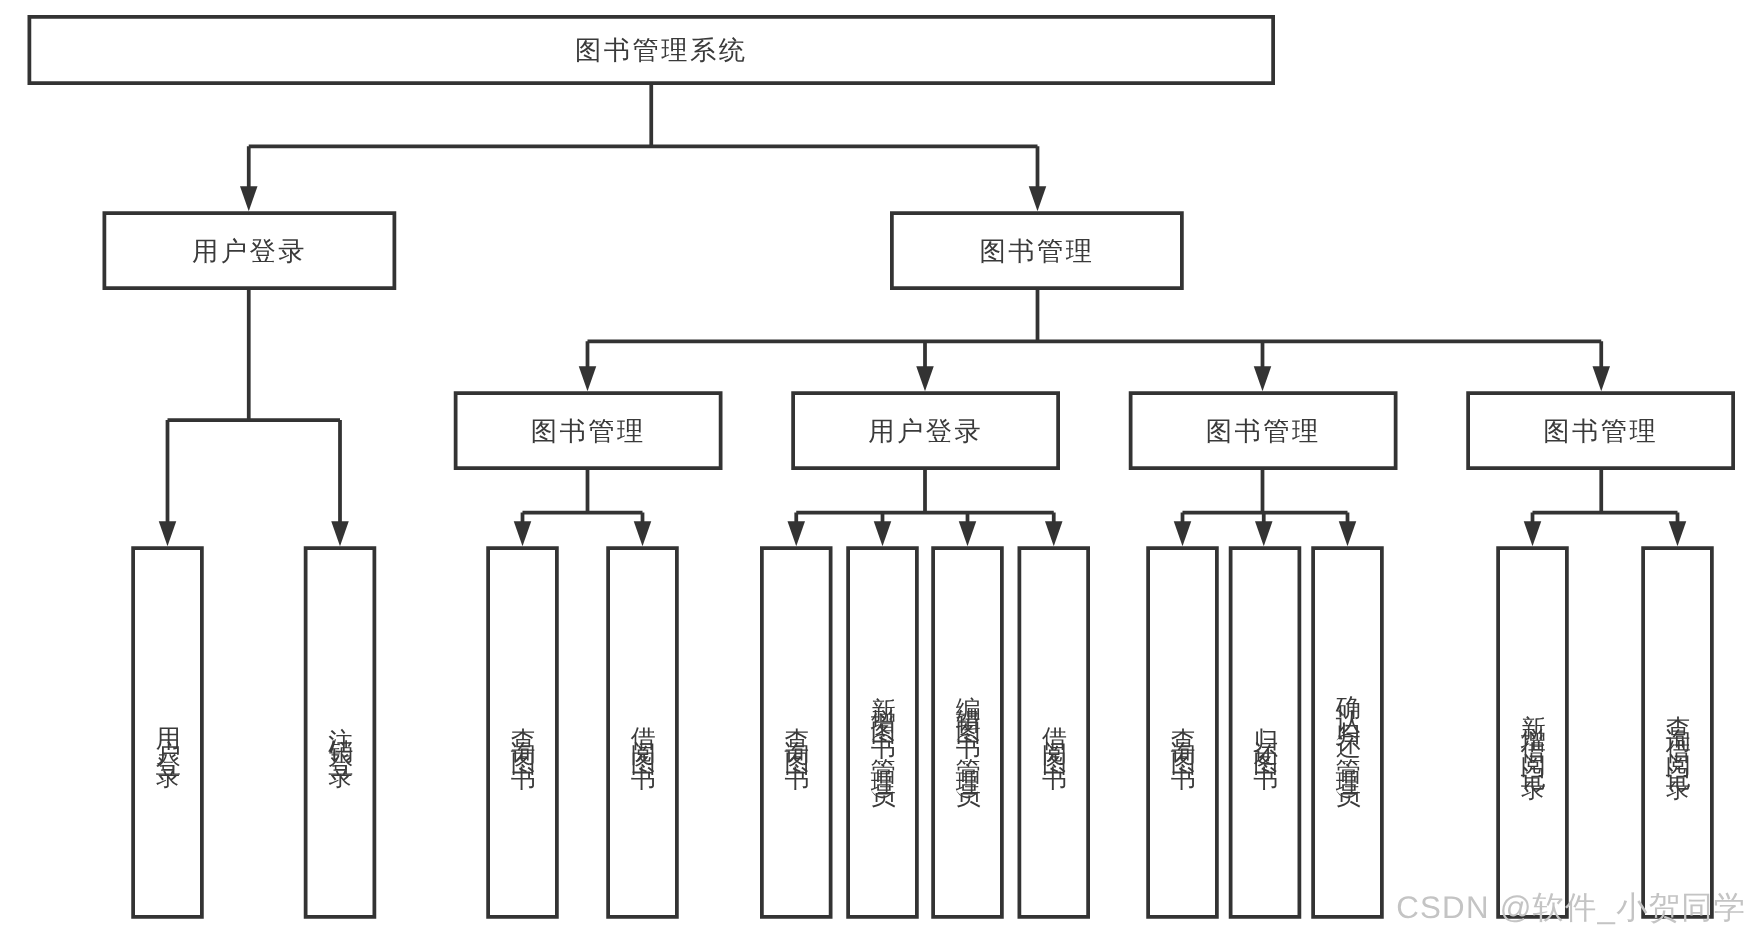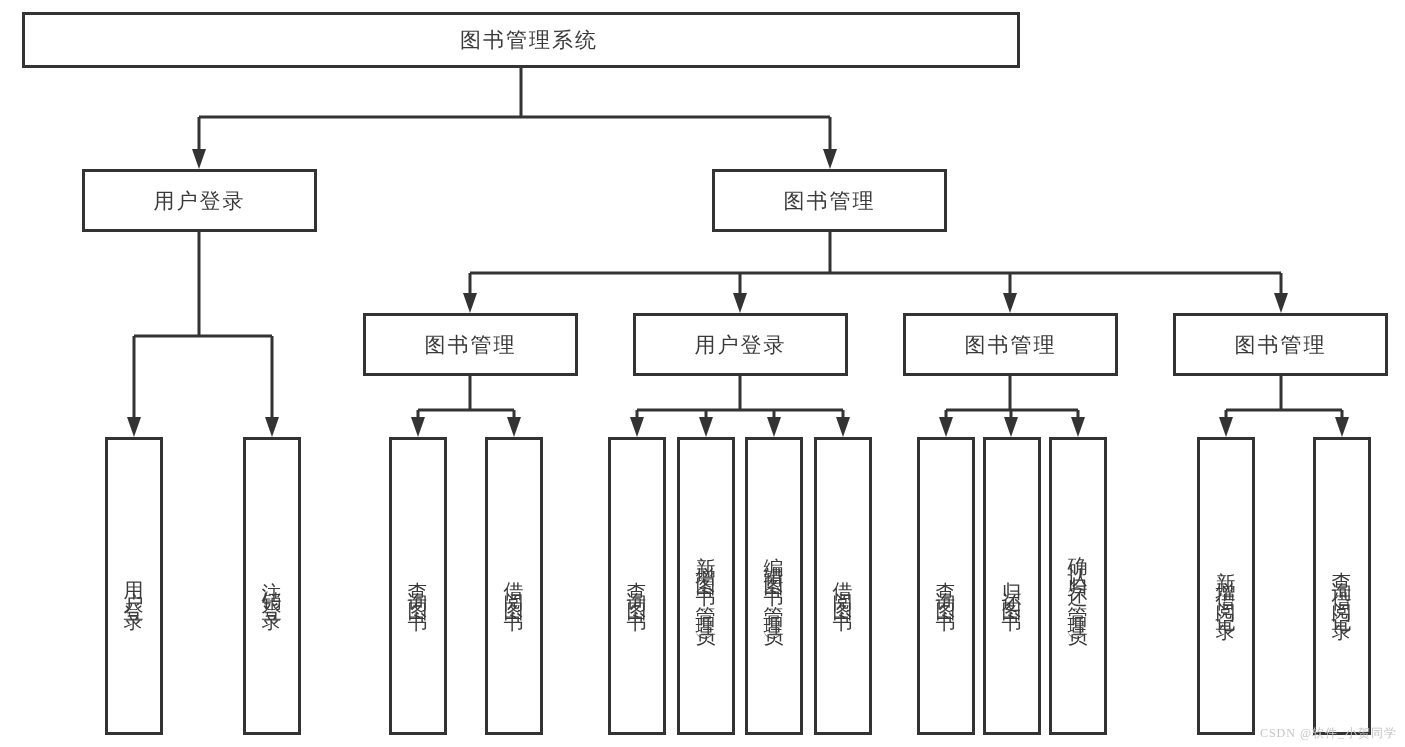--- a/index.html
+++ b/index.html
@@ -23,22 +23,22 @@
     font-size:21px;letter-spacing:2px;white-space:nowrap;
   }
   .vbox{
     position:absolute;box-sizing:border-box;border:3px solid var(--line);
     background:var(--bg);width:58px;top:437px;height:298px;
     display:flex;align-items:center;justify-content:center;
     writing-mode:vertical-rl;font-size:20px;letter-spacing:10px;
     line-height:1;
   }
   .watermark{
-    position:absolute;right:8px;bottom:5px;font-size:12px;
-    color:var(--wm);letter-spacing:1px;z-index:5;font-family:Liberation Serif, serif;
+    position:absolute;right:8px;bottom:5px;font-size:25px;
+    color:var(--wm);letter-spacing:1px;z-index:5;
   }
 </style>
 </head>
 <body>
 
 <div class="stage">
 
   <svg class="wires" viewBox="0 0 1405 747">
 
     <path class="wire" d="M521 68 V117 M199 117 H830 M199 117 V154 M830 117 V154"></path>

